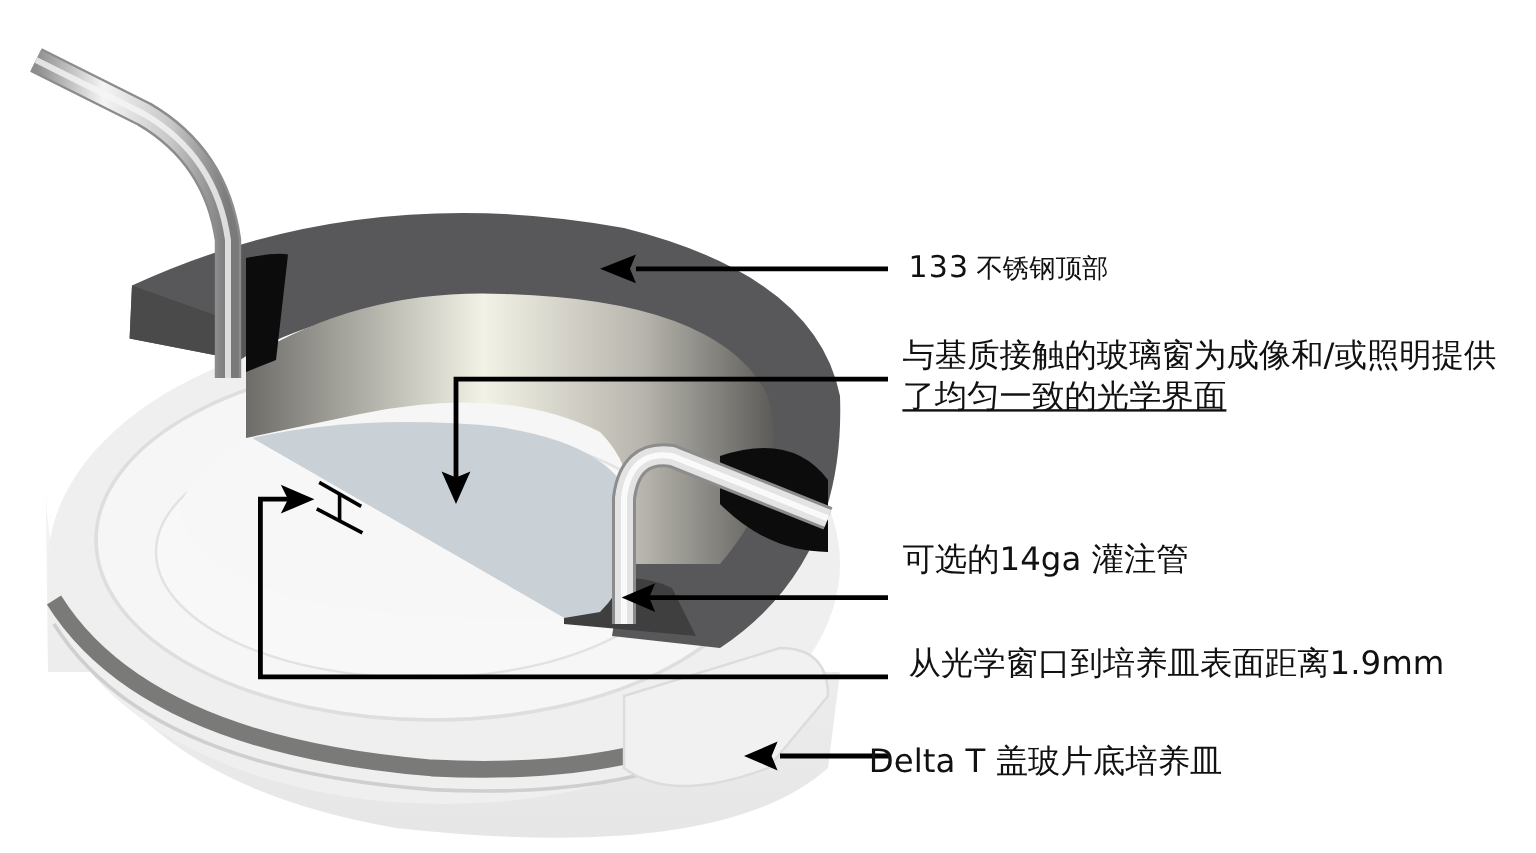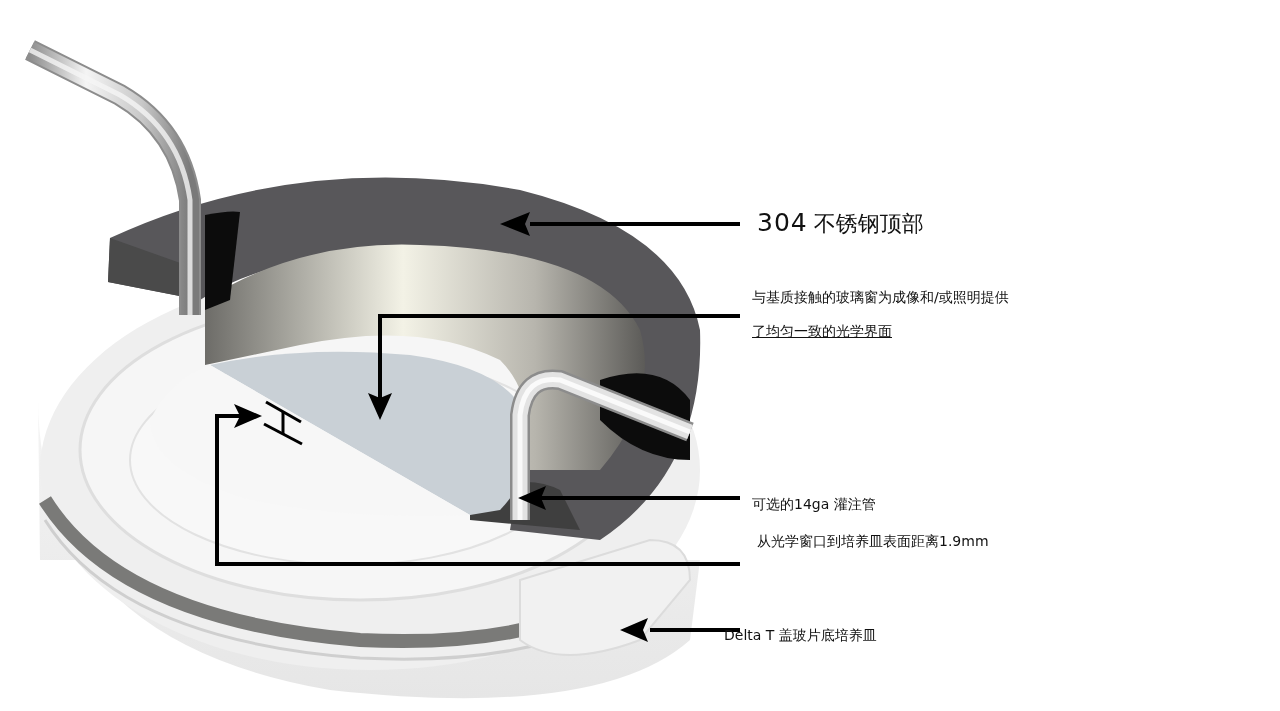--- a/index.html
+++ b/index.html
@@ -1,18 +1,18 @@
 <!DOCTYPE html>
 <html><head>
 <meta charset="utf-8">
 <style>
   html, body { margin: 0; padding: 0; background: #ffffff; }
   body { width: 1280px; height: 711px; position: relative; overflow: hidden; font-family: "DejaVu Sans", "Liberation Sans", sans-serif; }
   #diagram { position: absolute; left: 0; top: 0; width: 1280px; height: 711px; }
-  .label { position: absolute; color: #111111; font-size: 14px; line-height: 30px; white-space: nowrap; }
+  .label { position: absolute; color: #111111; font-size: 27px; line-height: 30px; white-space: nowrap; }
   .label-lg { font-size: 25px; letter-spacing: 1px; }
   .label-lg .sub { font-size: 22px; letter-spacing: 0; margin-left: 6px; margin-top: 37px; }
 </style>
 </head>
 <body>
 
 <svg id="diagram" viewBox="0 0 1280 711" xmlns="http://www.w3.org/2000/svg">
   <defs>
     <linearGradient id="gBowl" x1="0" y1="0" x2="1" y2="0">
       <stop offset="0" stop-color="#6d6c68"></stop>
@@ -87,23 +87,23 @@
   <g fill="#000">
     <polygon points="500,224 530,212 525,224 530,236"></polygon>
     <polygon points="380,420 368,393 380,398 392,393"></polygon>
     <polygon points="518,498 546,486 541,498 546,510"></polygon>
     <polygon points="262,416 234,404 240,416 234,428"></polygon>
     <polygon points="620,630 648,618 643,630 648,642"></polygon>
   </g>
 </svg>
 
 <div class="label label-lg" style="left:757px; top:208px;">
-  <span>304</span><span class="sub">不锈钢顶部</span>
+  <span>133</span><span class="sub">不锈钢顶部</span>
 </div>
 
 <div class="label" style="left:752px; top:282px;">与基质接触的玻璃窗为成像和/或照明提供</div>
 <div class="label" style="left:752px; top:316px;text-decoration:underline;">了均匀一致的光学界面</div>
 
-<div class="label" style="left:752px; top:489px;">可选的14ga 灌注管</div>
+<div class="label" style="left:752px; top:452px;">可选的14ga 灌注管</div>
 
-<div class="label" style="left:757px; top:526px;">从光学窗口到培养皿表面距离1.9mm</div>
+<div class="label" style="left:757px; top:539px;">从光学窗口到培养皿表面距离1.9mm</div>
 
 <div class="label" style="left:724px; top:620px;">Delta T 盖玻片底培养皿</div>
 
 </body></html>

